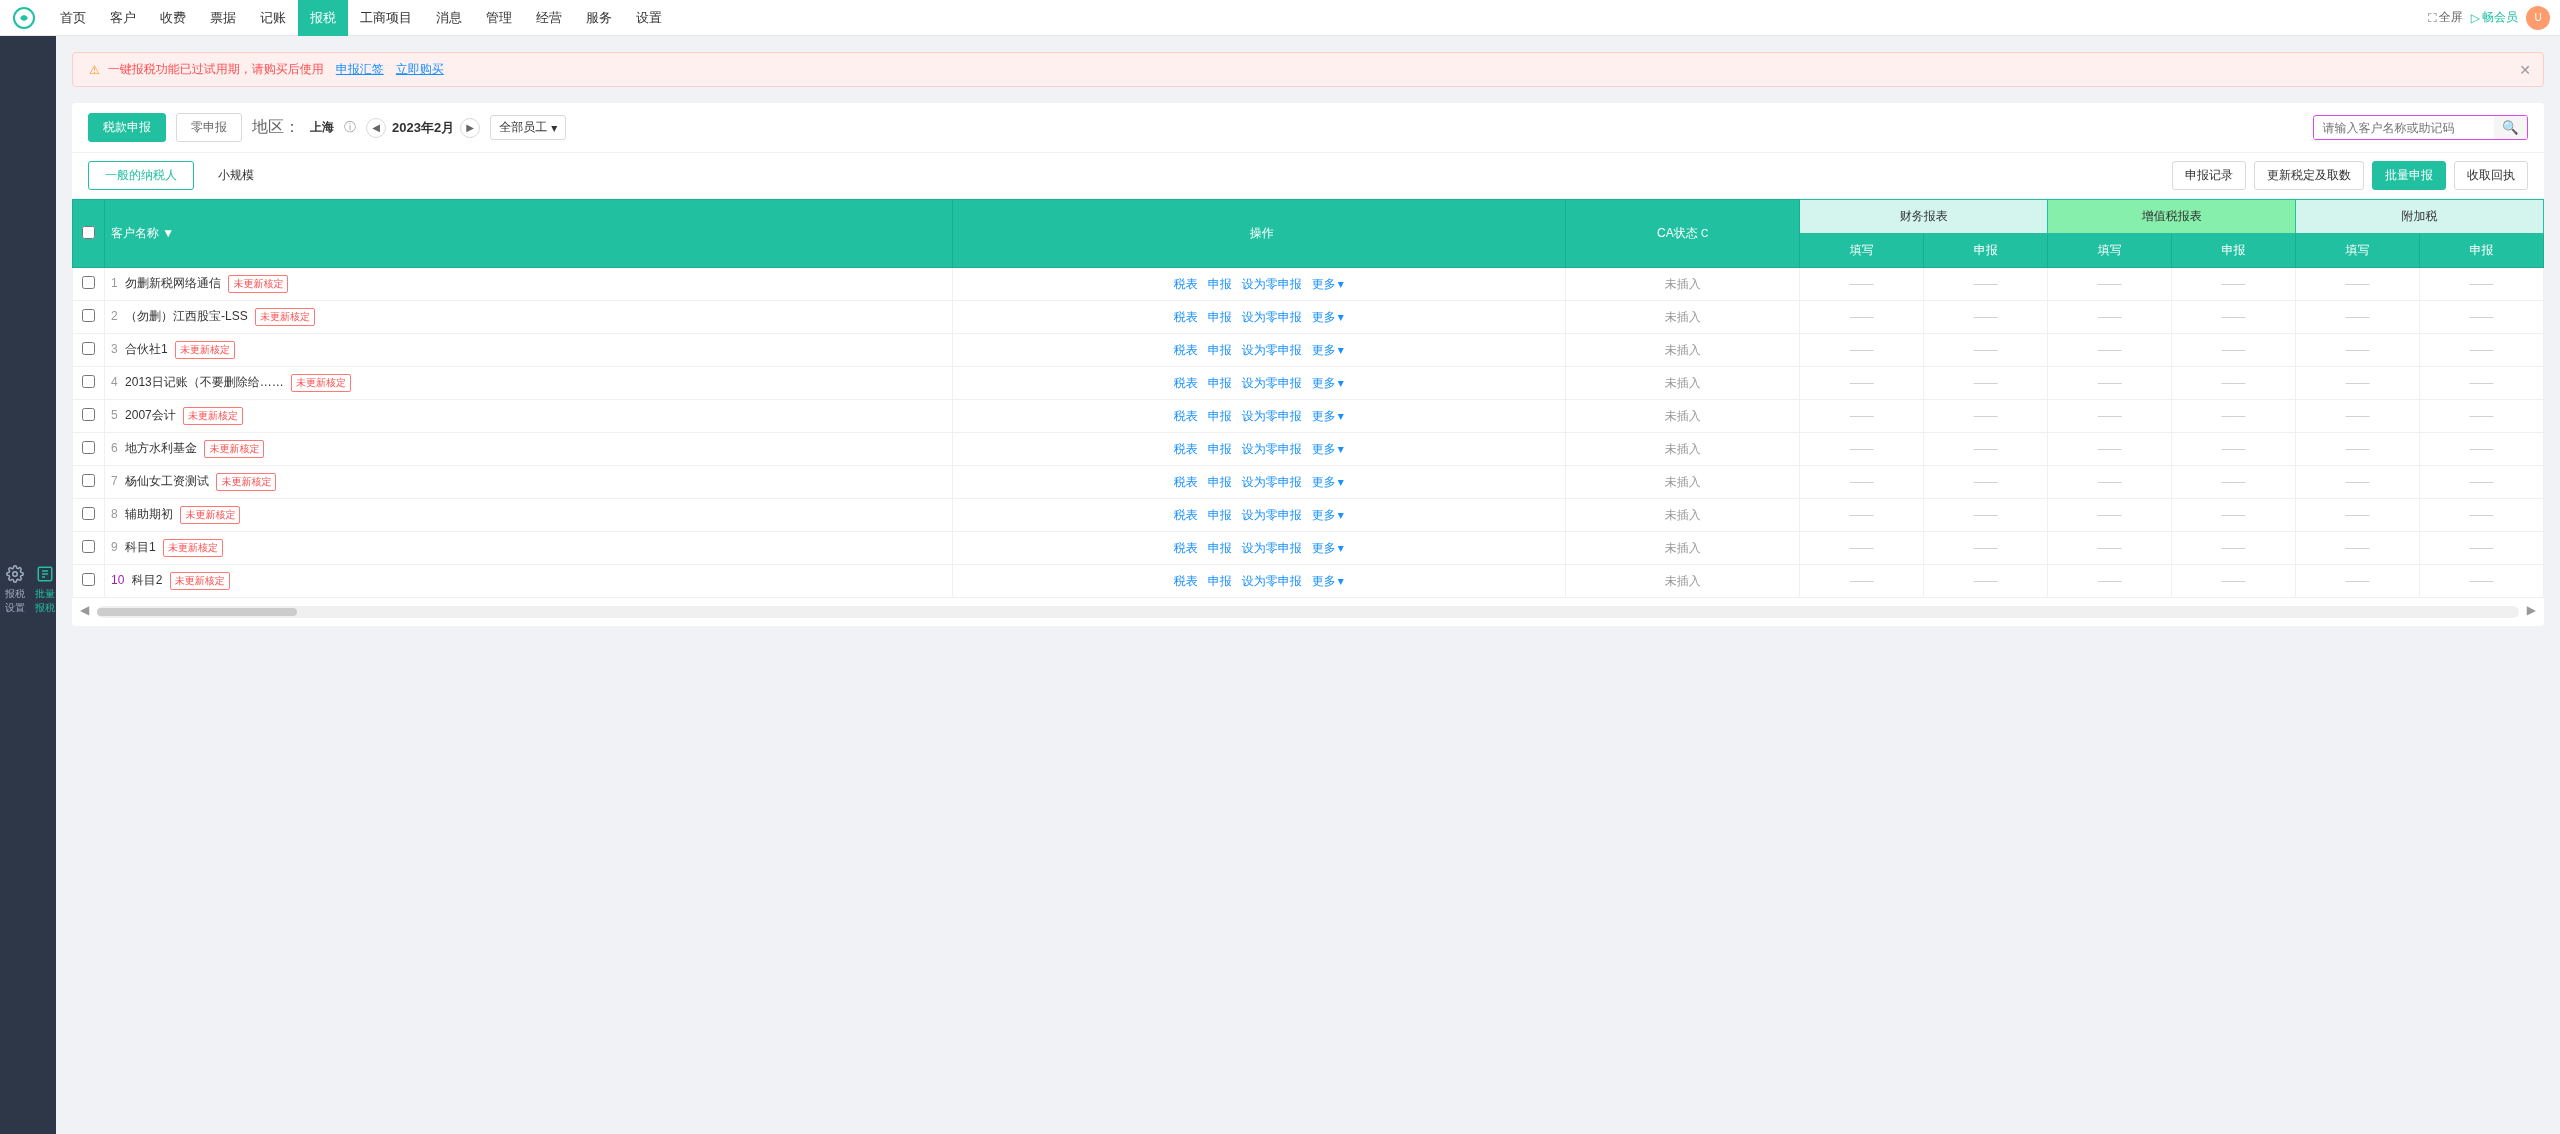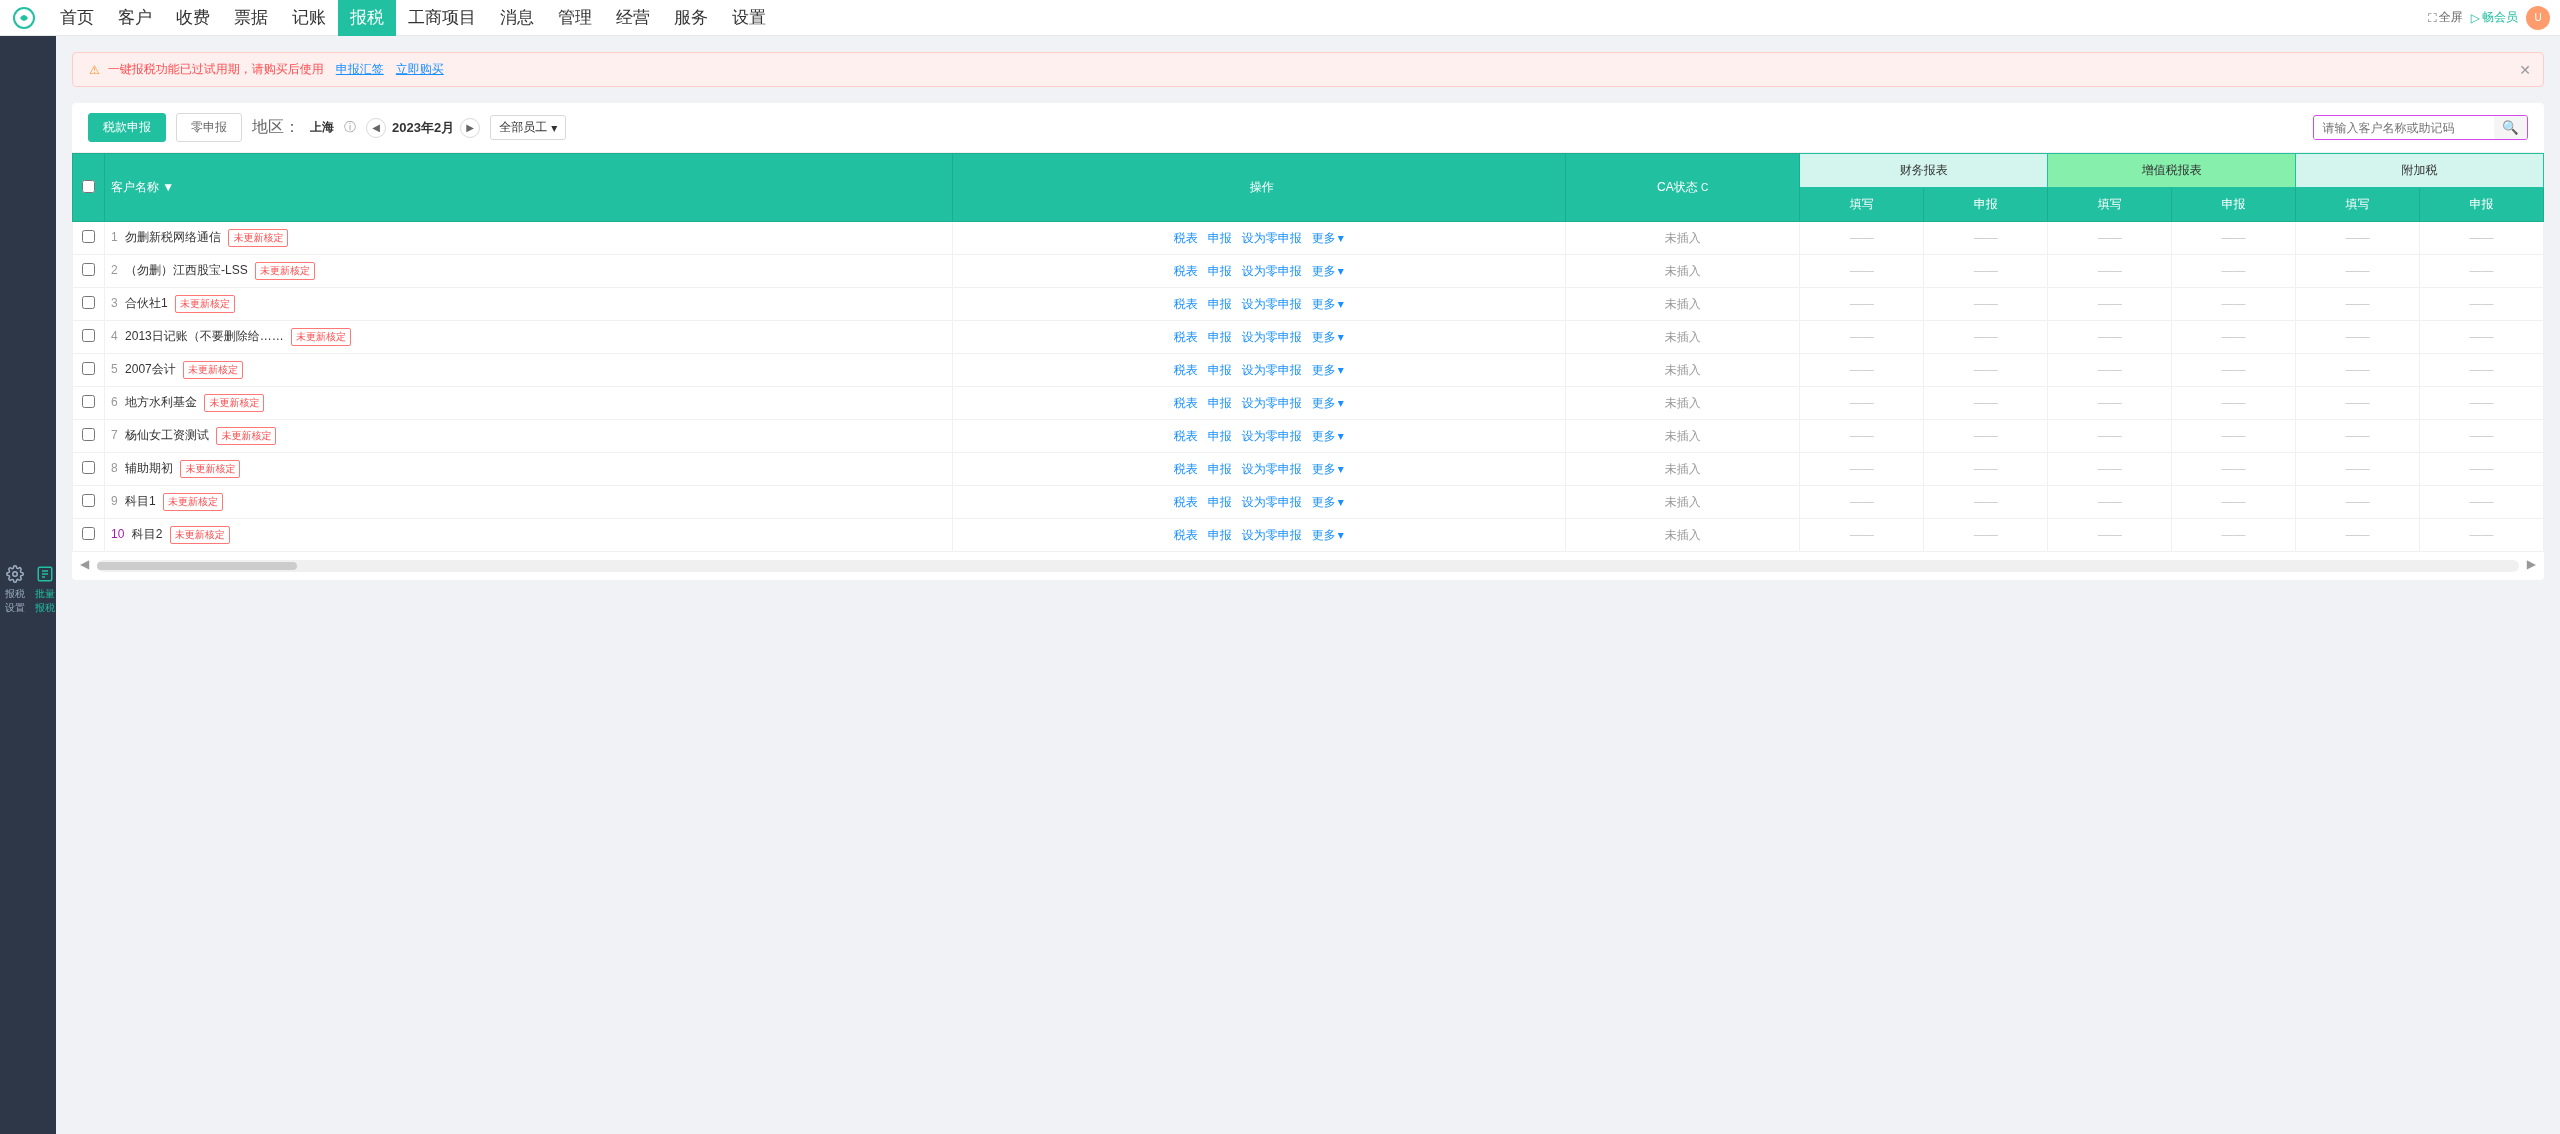--- a/index.html
+++ b/index.html
@@ -22,21 +22,21 @@
     }
     .top-nav .logo svg { width: 24px; height: 24px; }
     .top-nav .nav-items {
       display: flex; align-items: center; flex: 1;
     }
     .top-nav .nav-item {
       padding: 0 12px;
       height: 36px;
       display: flex; align-items: center;
       cursor: pointer;
-      font-size: 17px;
+      font-size: 13px;
       color: #333;
     }
     .top-nav .nav-item.active {
       background: #20c0a0;
       color: #fff;
     }
     .top-nav .top-right {
       display: flex; align-items: center; gap: 8px; margin-left: auto;
     }
     .top-nav .top-right .btn-fullscreen, .top-nav .top-right .btn-member {
@@ -418,20 +418,30 @@
         <div class="staff-select">
           <span>全部员工</span>
           <span>▾</span>
         </div>
         <div class="search-box">
           <input type="text" placeholder="请输入客户名称或助记码" style="">
           <button class="search-btn">🔍</button>
         </div>
       </div>
 
+      <div class="sub-toolbar">
+        <span class="type-tab active">一般的纳税人</span>
+        <span class="type-tab">小规模</span>
+        <div class="action-btns">
+          <button class="action-btn default">申报记录</button>
+          <button class="action-btn default">更新税定及取数</button>
+          <button class="action-btn primary">批量申报</button>
+          <button class="action-btn default">收取回执</button>
+        </div>
+      </div>
 
       <div class="table-wrapper">
         <table class="data-table">
           <thead>
             <tr>
               <th class="checkbox-cell" rowspan="2">
                 <input type="checkbox" style="">
               </th>
               <th rowspan="2" style="text-align:left; min-width:200px;">
                 客户名称 <span>▼</span>

